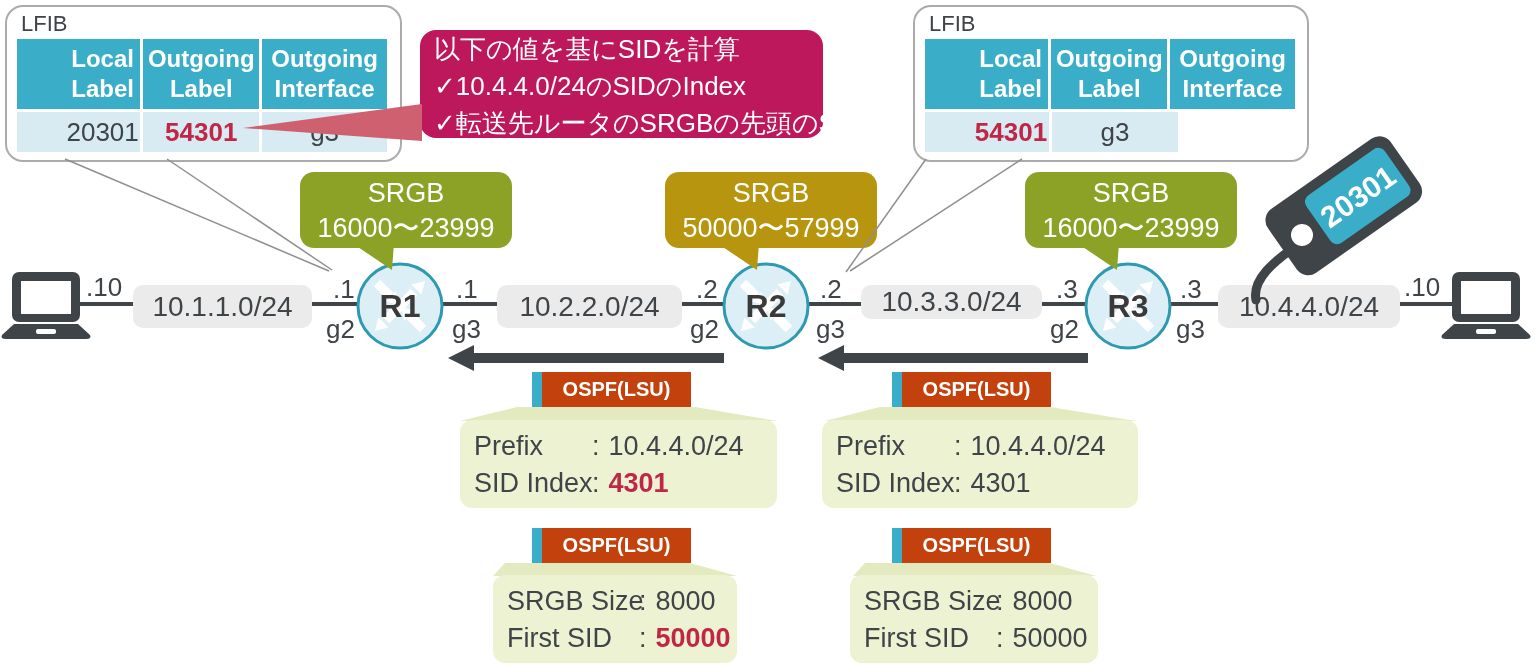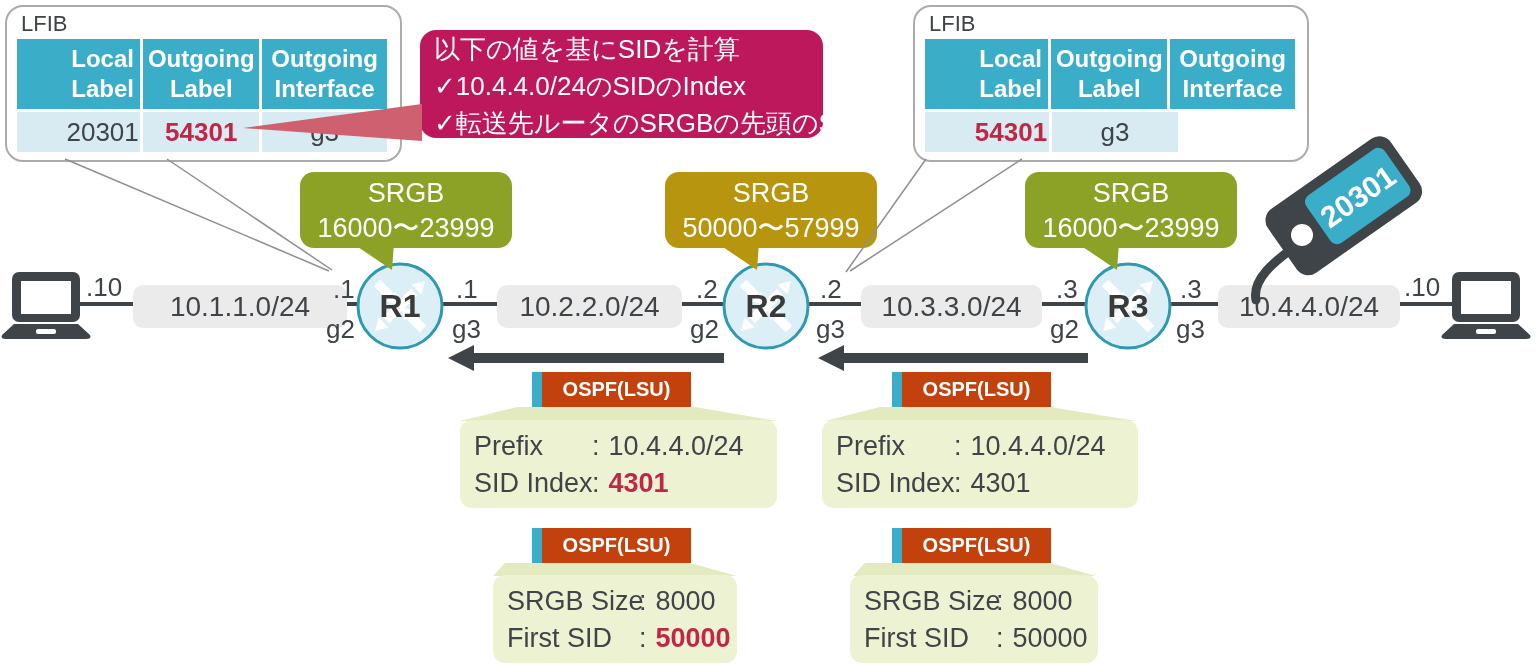--- a/index.html
+++ b/index.html
@@ -51,27 +51,27 @@
   svg.overlay{position:absolute;left:0;top:0;pointer-events:none;}
   .z1{z-index:1}.z2{z-index:2}.z3{z-index:3}.z4{z-index:4}.z5{z-index:5}
 </style>
 </head>
 <body>
 
 <div id="stage">
 
   <div class="abs netline z1" style="left:70px;top:302px;width:1392px;"></div>
 
-  <div class="abs seg z2" style="left:133px;top:285px;width:214px;height:43px;">
+  <div class="abs seg z2" style="left:133px;top:285px;width:179px;height:43px;">
       <span>10.1.1.0/24</span>
     </div>
   <div class="abs seg z2" style="left:497px;top:285px;width:185px;height:43px;">
       <span>10.2.2.0/24</span>
     </div>
-  <div class="abs seg z2" style="left:861px;top:285px;width:181px;height:43px;text-align:right;">
+  <div class="abs seg z2" style="left:861px;top:285px;width:181px;height:34px;text-align:right;">
       <span>10.3.3.0/24</span>
     </div>
   <div class="abs seg z2" style="left:1218px;top:285px;width:182px;height:43px;">
       <span>10.4.4.0/24</span>
     </div>
 
   <div class="abs iflabel z2" style="left:86px;top:272px;">.10</div>
   <div class="abs iflabel z2" style="left:333px;top:274px;">.1</div>
   <div class="abs iflabel z2" style="left:326px;top:314px;">g2</div>
   <div class="abs iflabel z2" style="left:456px;top:274px;">.1</div>

